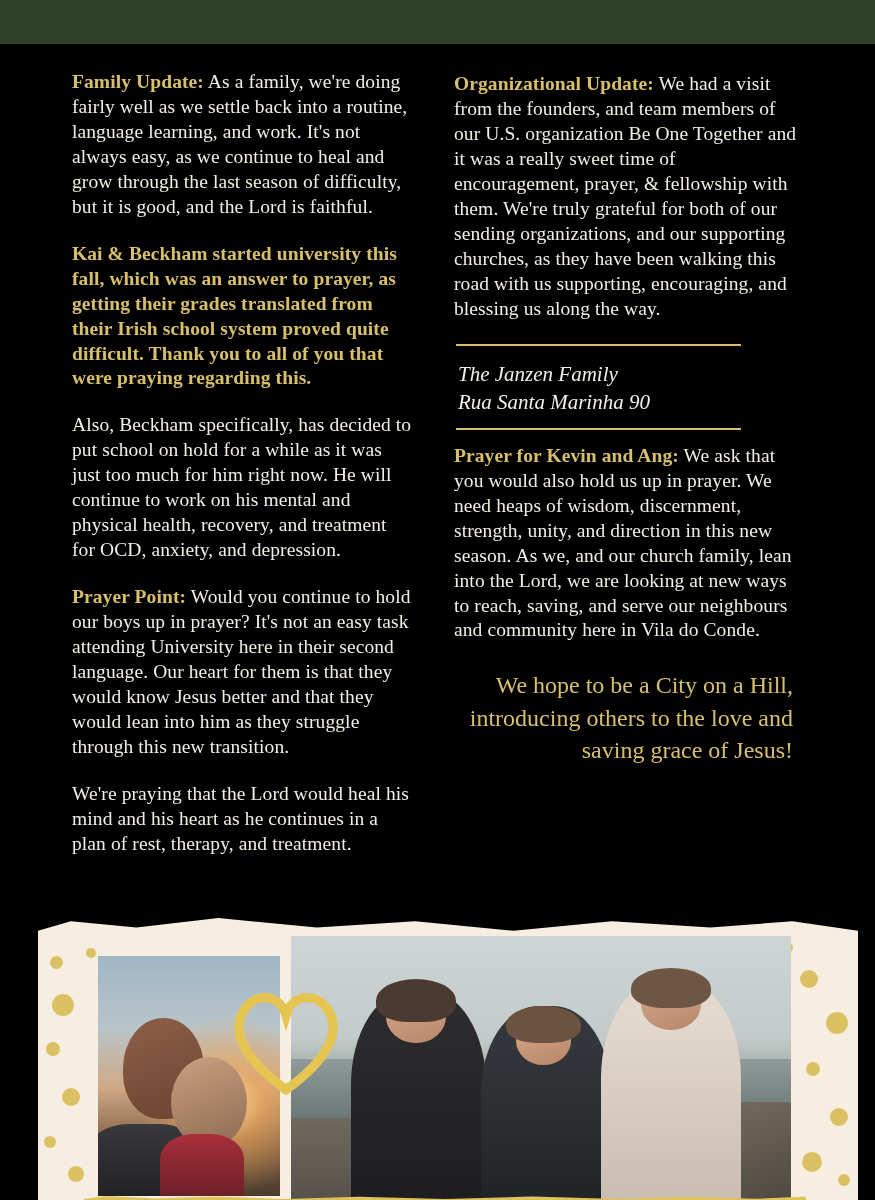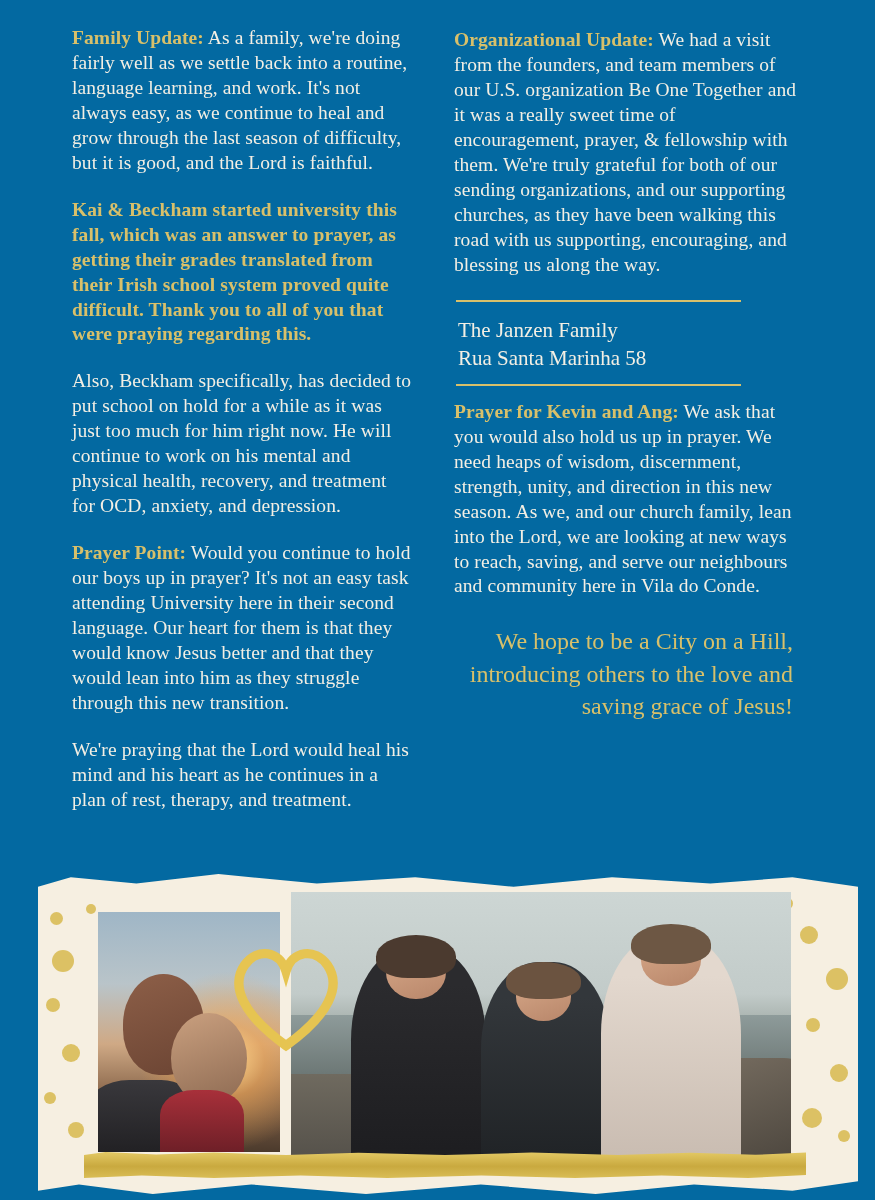--- a/index.html
+++ b/index.html
@@ -10,21 +10,22 @@
     width: 875px;
     height: 1200px;
     background: #2d4226;
     font-family: "Liberation Serif", serif;
     overflow: hidden;
     position: relative;
   }
   .page {
     position: absolute;
     inset: 0;
-    background: #0369a1;
+    background: #000000;
+    margin-top: 44px;
   }
   .content {
     position: absolute;
     top: 0;
     left: 0;
     width: 875px;
     height: 870px;
     display: flex;
     box-sizing: border-box;
     padding: 26px 60px 0 72px;
@@ -59,20 +60,21 @@
     background: #d8c06a;
     width: 285px;
     margin: 12px 0 14px 2px;
     border: 0;
   }
   .address {
     color: #f3efe4;
     font-size: 21px;
     line-height: 1.34;
     margin: 0 0 12px 4px;
+    font-style: italic;
   }
   .closing {
     color: #d8c06a;
     font-size: 24px;
     line-height: 1.35;
     text-align: right;
     margin: 26px 6px 0 6px;
   }
 
   
@@ -236,21 +238,21 @@
     <div class="col right">
 
       <p class="para">
         <span class="lead">Organizational Update:</span><span> We had a visit from the founders, and team members of our U.S. organization Be One Together and it was a really sweet time of encouragement, prayer, &amp; fellowship with them. We're truly grateful for both of our sending organizations, and our supporting churches, as they have been walking this road with us supporting, encouraging, and blessing us along the way.</span>
       </p>
 
       <hr class="divider">
 
       <div class="address">
         <div>The Janzen Family</div>
-        <div>Rua Santa Marinha 58</div>
+        <div>Rua Santa Marinha 90</div>
       </div>
 
       <hr class="divider">
 
       <p class="para">
         <span class="lead">Prayer for Kevin and Ang:</span><span> We ask that you would also hold us up in prayer. We need heaps of wisdom, discernment, strength, unity, and direction in this new season. As we, and our church family, lean into the Lord, we are looking at new ways to reach, saving, and serve our neighbours and community here in Vila do Conde.</span>
       </p>
 
       <div class="closing">We hope to be a City on a Hill, introducing others to the love and saving grace of Jesus!</div>
 

